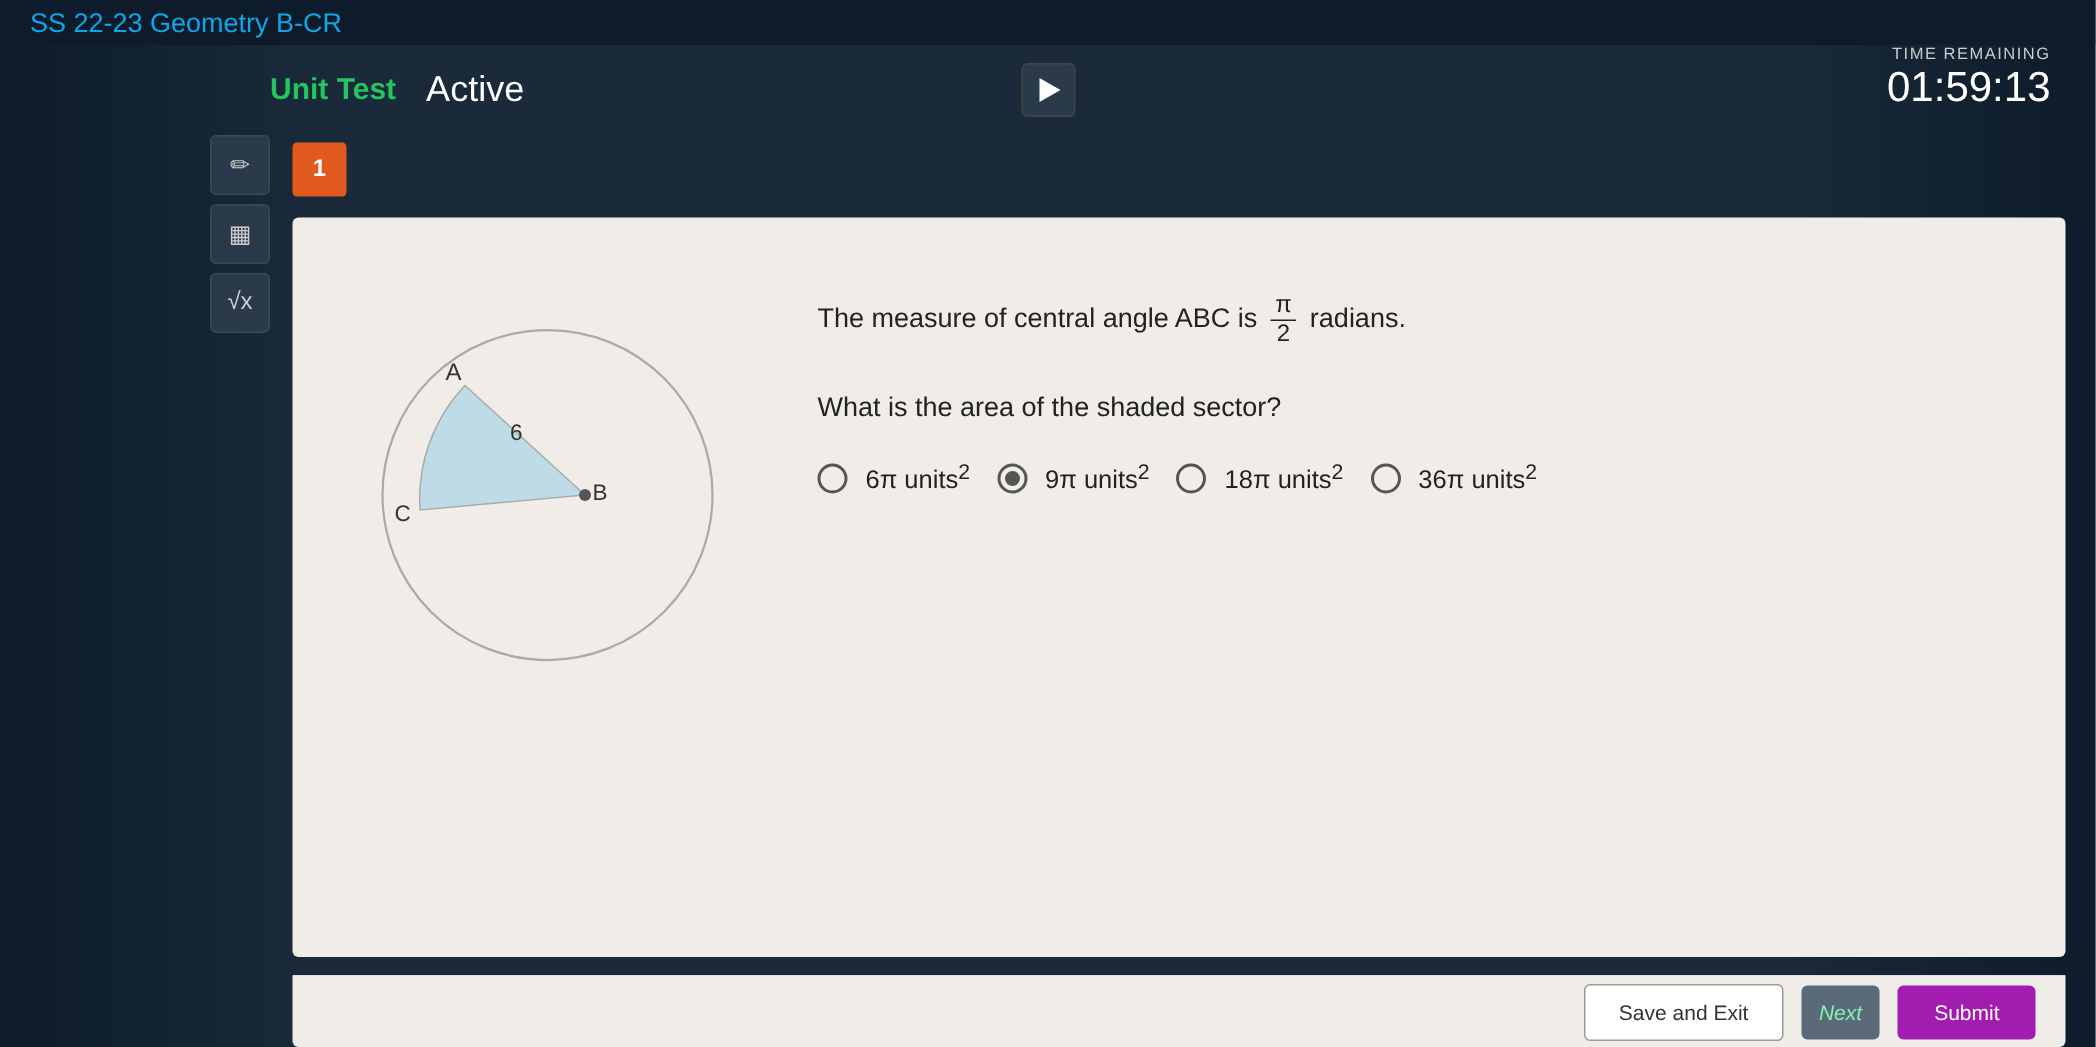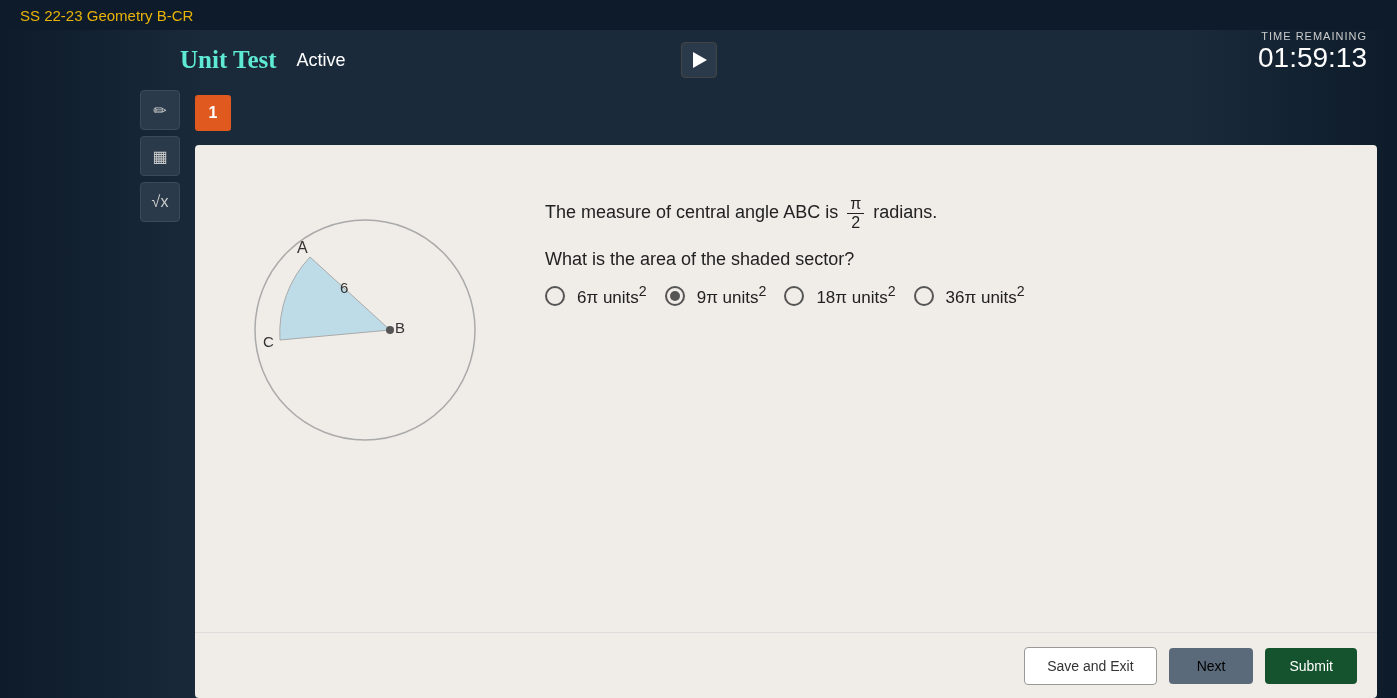--- a/index.html
+++ b/index.html
@@ -26,46 +26,45 @@
       position: absolute;
       top: 0; left: 0; right: 0;
       height: 30px;
       background: #0d1b2a;
       z-index: 10;
       display: flex;
       align-items: center;
       padding: 0 20px;
     }
     .top-bar-title {
-      color: #eab308;
-      font-size: 15px;
+      color: #0ea5e9;
+      font-size: 18px;
     }
 
     
     .header-row {
       position: absolute;
       top: 30px;
       left: 160px;
       right: 0;
       height: 60px;
       z-index: 10;
       display: flex;
       align-items: center;
       gap: 20px;
       padding: 0 20px;
     }
     .unit-test-label {
-      color: #5eead4;
-      font-size: 25px;
+      color: #22c55e;
+      font-size: 20px;
       font-weight: bold;
-      font-family: Liberation Serif, serif;
     }
     .active-label {
       color: #fff;
-      font-size: 18px;
+      font-size: 24px;
     }
 
     
     .timer-container {
       position: absolute;
       top: 30px;
       right: 30px;
       z-index: 10;
       text-align: right;
     }
@@ -172,21 +171,21 @@
       align-items: flex-start;
       justify-content: center;
       padding-top: 10px;
     }
 
     
     .question-area {
       flex: 1;
       display: flex;
       flex-direction: column;
-      gap: 8px;
+      gap: 20px;
       padding-top: 20px;
     }
 
     .question-text {
       font-size: 18px;
       color: #222;
       line-height: 1.5;
     }
     .question-text2 {
       font-size: 18px;
@@ -232,21 +231,21 @@
       font-size: 17px;
       color: #222;
     }
 
     
     .bottom-bar {
       position: absolute;
       bottom: 0;
       left: 195px;
       right: 20px;
-      height: 66px;
+      height: 48px;
       background: #f0ede8;
       border-top: 1px solid #ddd;
       display: flex;
       align-items: center;
       justify-content: flex-end;
       gap: 12px;
       padding: 0 20px;
       z-index: 6;
       border-radius: 0 0 4px 4px;
     }
@@ -255,28 +254,29 @@
       border: 1px solid #999;
       color: #333;
       padding: 10px 22px;
       font-size: 14px;
       border-radius: 4px;
       cursor: pointer;
     }
     .btn-next {
       background: #5a6a7a;
       border: none;
-      color: #000000;
-      padding: 10px 28px;
+      color: #86efac;
+      padding: 10px 12px;
       font-size: 14px;
       border-radius: 4px;
       cursor: pointer;
+      font-style: italic;
     }
     .btn-submit {
-      background: #14532d;
+      background: #a21caf;
       border: none;
       color: #fff;
       padding: 10px 24px;
       font-size: 14px;
       border-radius: 4px;
       cursor: pointer;
     }
 
     
     .circle-diagram {

